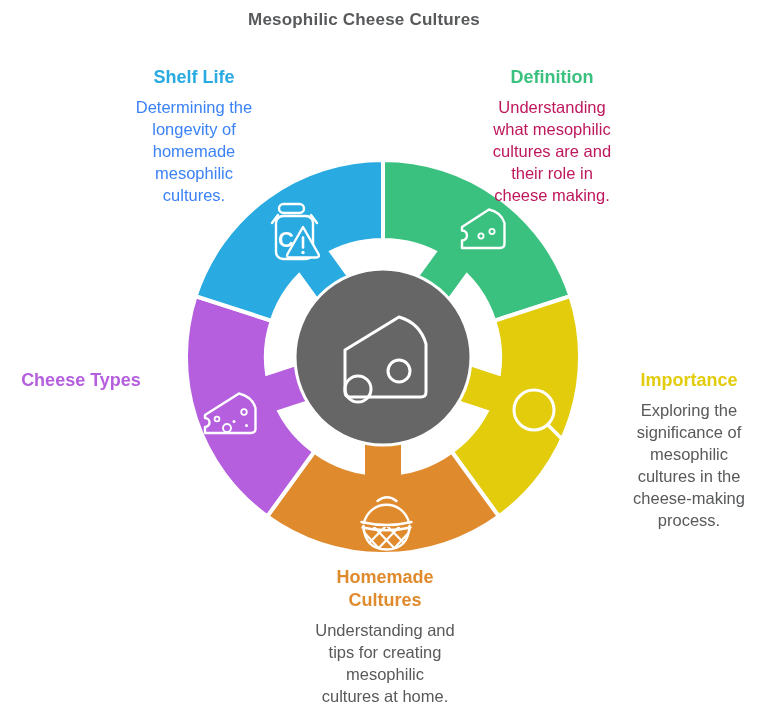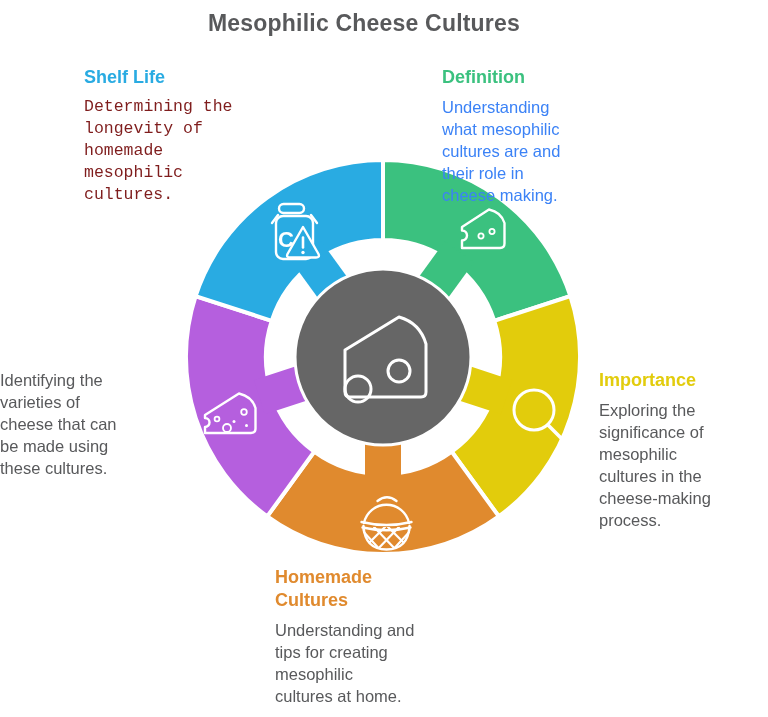--- a/index.html
+++ b/index.html
@@ -2,24 +2,24 @@
 <html><head>
 <meta charset="utf-8">
 <style>
   html,body{margin:0;padding:0;background:#fff;}
   .stage{
     position:relative;width:768px;height:717px;overflow:hidden;background:#fff;
     font-family:"Liberation Sans",sans-serif;
   }
   .title{
     position:absolute;top:10px;left:0;width:728px;text-align:center;
-    font-size:23px;font-weight:bold;letter-spacing:.2px;
+    font-size:17px;font-weight:bold;letter-spacing:.2px;
   }
   .donut{position:absolute;left:0;top:0;}
-  .note{position:absolute;}
+  .note{position:absolute;text-align:center;}
   .note-label{
     font-size:18px;font-weight:bold;line-height:23px;margin:0 0 7px 0;
     white-space:pre-line;
   }
   .note-desc{
     font-size:16.5px;line-height:22px;white-space:pre-line;
   }
   .note--shelf{left:84px;top:66px;width:220px;}
   .note--definition{left:442px;top:66px;width:220px;}
   .note--importance{left:599px;top:369px;width:180px;}
@@ -104,30 +104,30 @@
       <circle cx="217" cy="419" r="2.4" stroke-width="1.8"></circle>
       <circle cx="244" cy="412" r="2.8" stroke-width="1.8"></circle>
       <circle cx="227" cy="428" r="4" stroke-width="1.8"></circle>
       <circle cx="234" cy="421.5" r="1.5" fill="#fff" stroke="none"></circle>
       <circle cx="246.5" cy="425.5" r="1.5" fill="#fff" stroke="none"></circle>
     </g>
   </svg>
 
   <div class="note note--shelf">
     <div class="note-label" style="color: rgb(41, 171, 226);">Shelf Life</div>
-    <div class="note-desc" style="color: #7f1d1d; font-family: Liberation Mono, monospace;">Determining the
+    <div class="note-desc" style="color: #3b82f6;">Determining the
 longevity of
 homemade
 mesophilic
 cultures.</div>
   </div>
 
   <div class="note note--definition">
     <div class="note-label" style="color: rgb(59, 193, 127);">Definition</div>
-    <div class="note-desc" style="color: #3b82f6;">Understanding
+    <div class="note-desc" style="color: #be185d;">Understanding
 what mesophilic
 cultures are and
 their role in
 cheese making.</div>
   </div>
 
   <div class="note note--importance">
     <div class="note-label" style="color: rgb(226, 204, 12);">Importance</div>
     <div class="note-desc" style="color: rgb(88, 89, 91);">Exploring the
 significance of
@@ -140,20 +140,16 @@
   <div class="note note--homemade">
     <div class="note-label" style="color: rgb(224, 138, 46);">Homemade
 Cultures</div>
     <div class="note-desc" style="color: rgb(88, 89, 91);">Understanding and
 tips for creating
 mesophilic
 cultures at home.</div>
   </div>
 
   <div class="note note--cheese-types">
-    <div class="note-desc" style="color: rgb(88, 89, 91);">Identifying the
-varieties of
-cheese that can
-be made using
-these cultures.</div>
+    <div class="note-label" style="color: rgb(181, 95, 222);">Cheese Types</div>
   </div>
 
 </div>
 
 </body></html>

